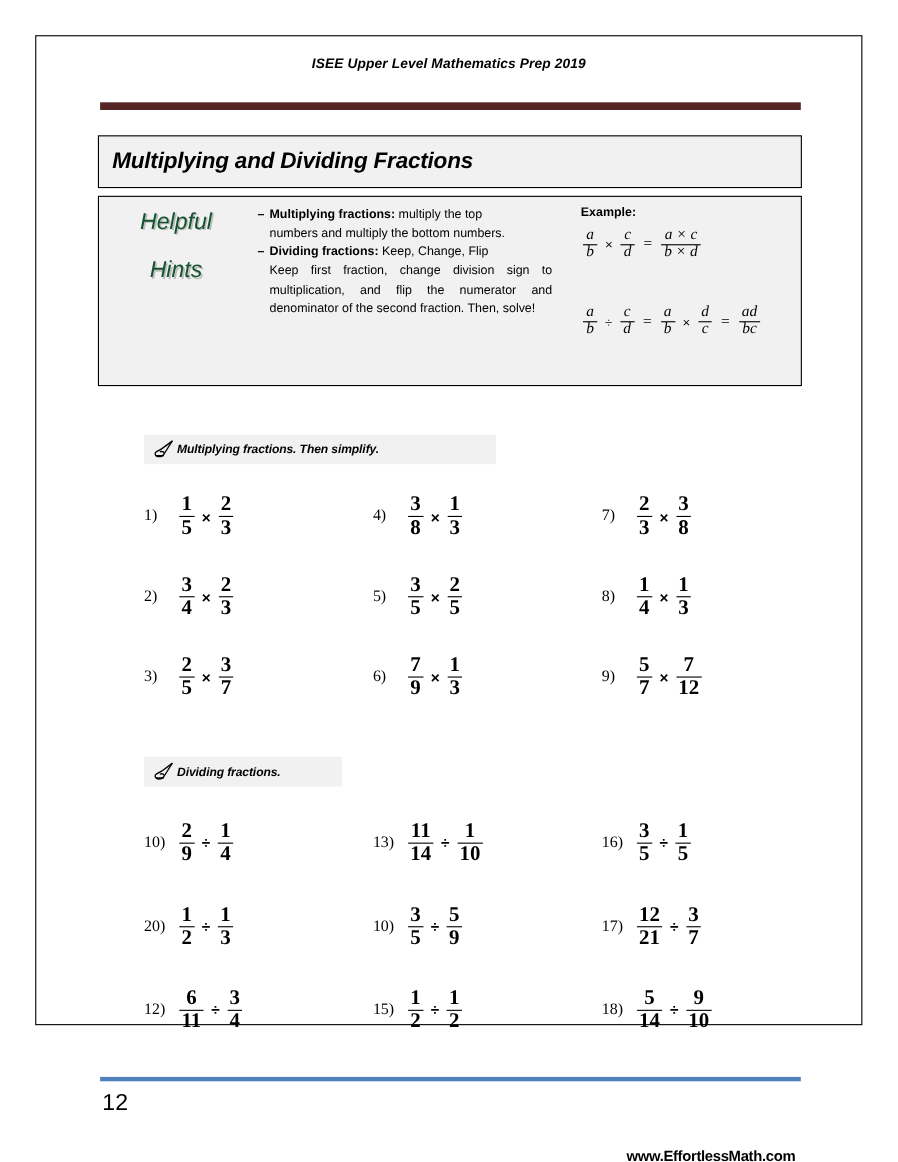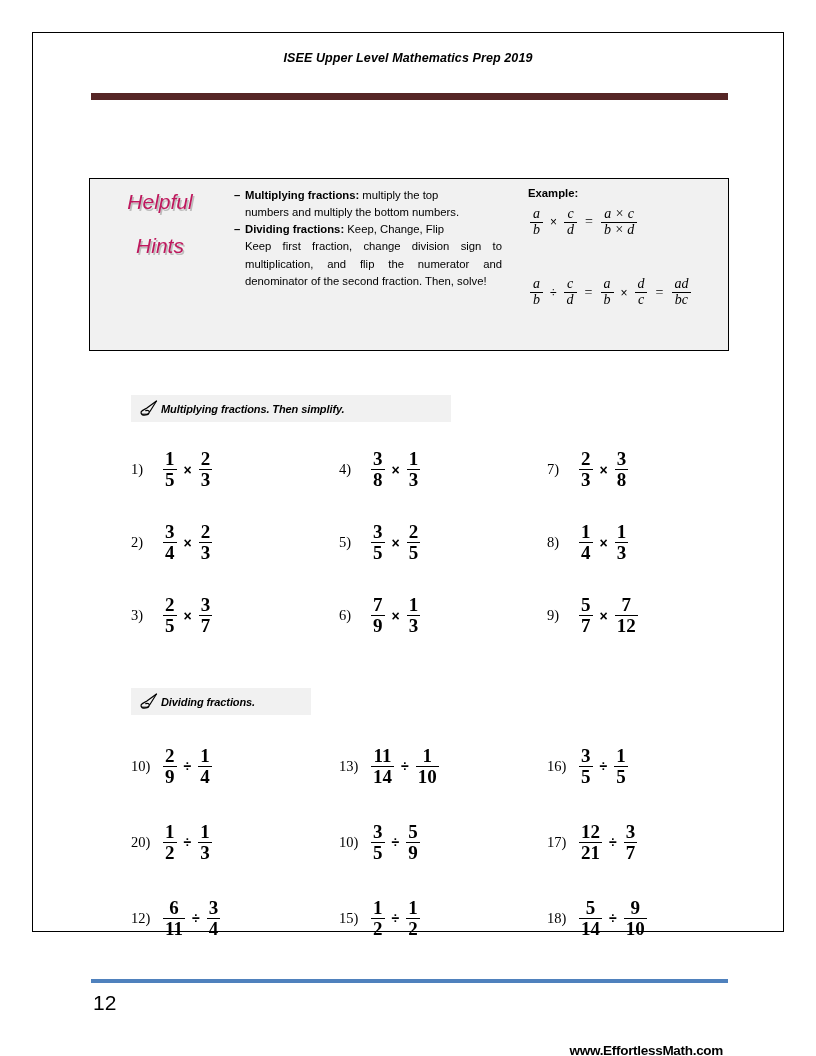--- a/index.html
+++ b/index.html
@@ -86,21 +86,21 @@
   }
   #hints-label {
     width: 140px;
     flex: 0 0 140px;
     padding-top: 8px;
     text-align: center;
   }
   #hints-label div {
     font-size: 21px;
     font-style: italic;
-    color: #be185d;
+    color: #14532d;
     text-shadow: 1.5px 1.5px 0.5px #bdbdbd;
     line-height: 1.05;
   }
   #hints-label .hl-1 { margin-top: 4px; }
   #hints-label .hl-2 { margin-top: 22px; }
 
   #hints-body {
     flex: 1 1 auto;
     padding: 8px 4px 0 4px;
     font-size: 11.3px;
@@ -259,20 +259,23 @@
   }
 </style>
 </head>
 <body>
 
 <div id="page-frame">
 
   <div id="running-head">ISEE Upper Level Mathematics Prep 2019</div>
   <div id="head-rule"></div>
 
+  <div id="title-box">
+    <div id="title-text">Multiplying and Dividing Fractions</div>
+  </div>
 
   <div id="hints-box">
 
     <div id="hints-label">
       <div class="hl-1">Helpful</div>
       <div class="hl-2">Hints</div>
     </div>
 
     <div id="hints-body">
       <div class="hint-line">

